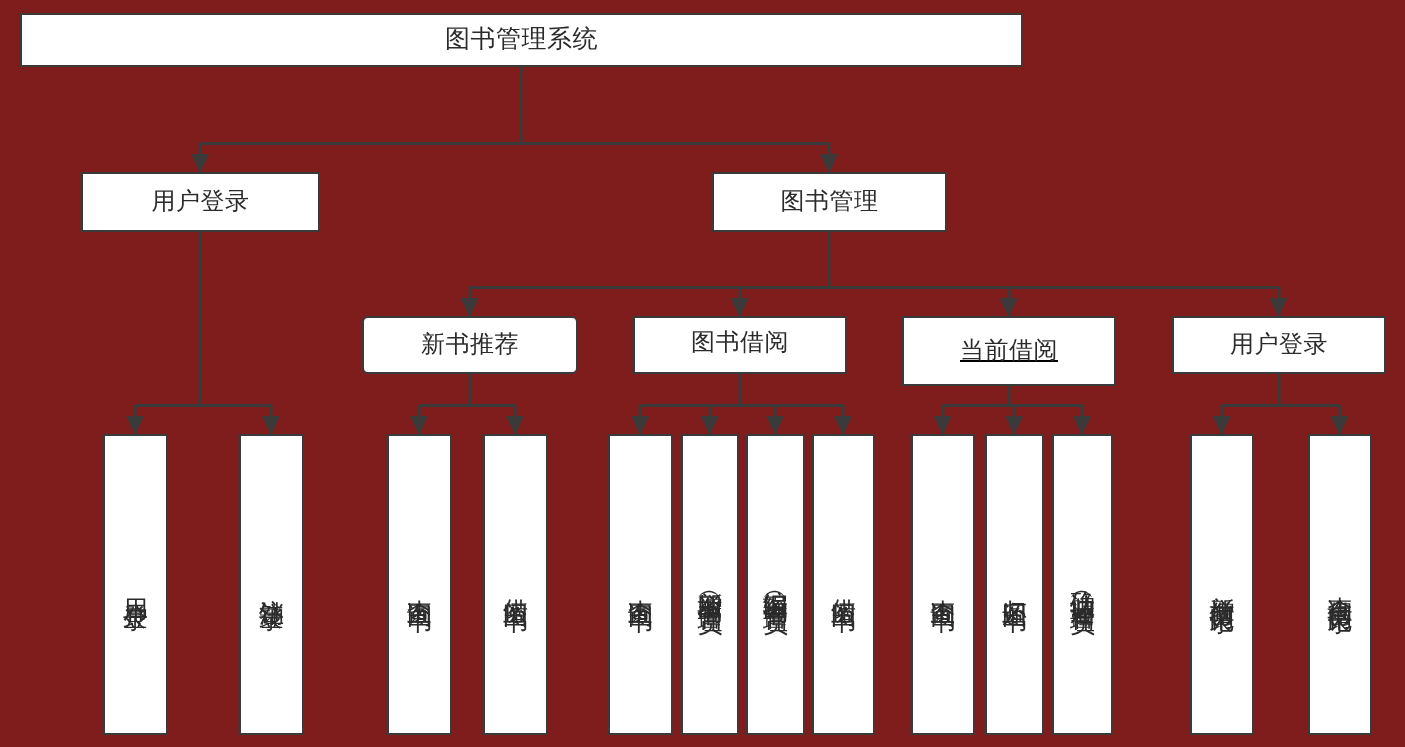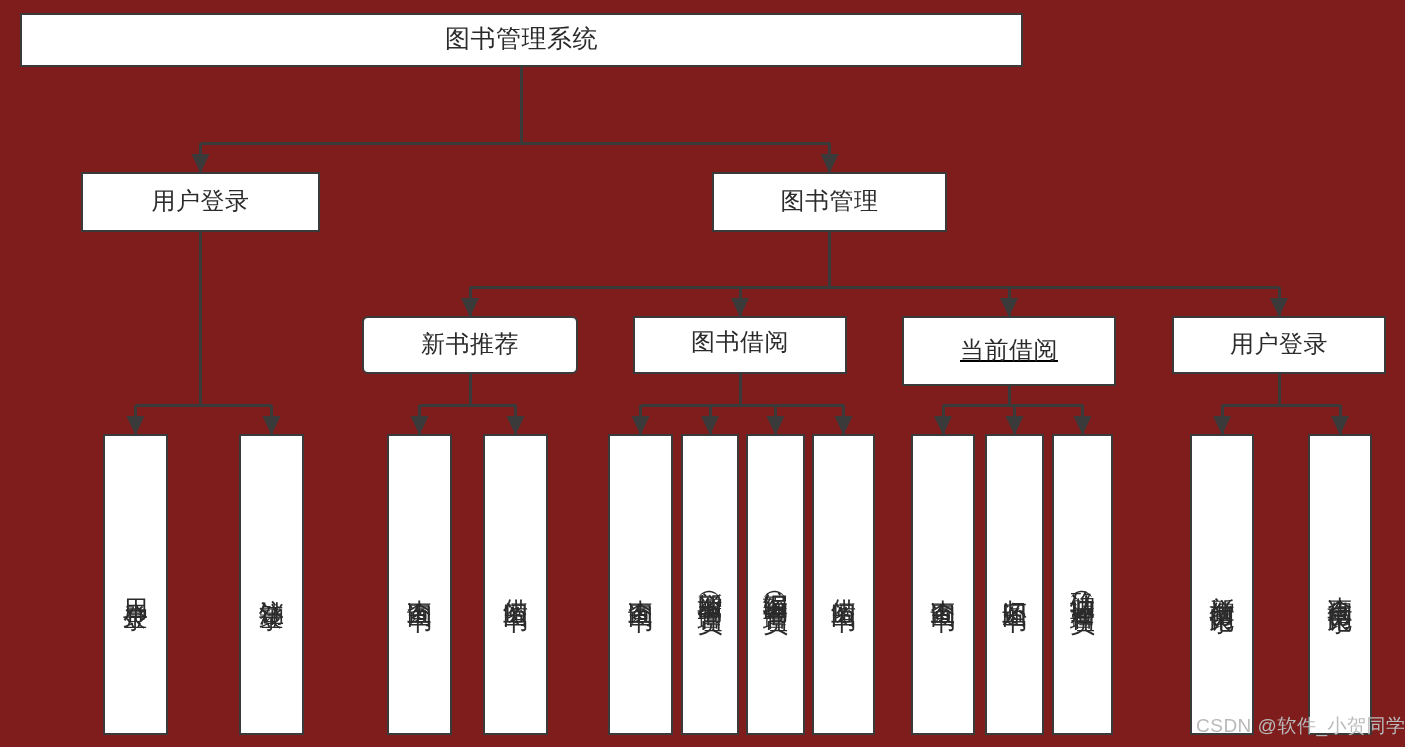--- a/index.html
+++ b/index.html
@@ -194,14 +194,13 @@
     <span class="node-label">确认归还（管理员）</span>
   </div>
 
   <div class="node vert" style="left: 1190px; top: 434px; width: 64px; height: 301px;">
     <span class="node-label">新增借阅记录</span>
   </div>
   <div class="node vert" style="left: 1308px; top: 434px; width: 64px; height: 301px;">
     <span class="node-label">查询借阅记录</span>
   </div>
 
-  <div id="watermark">CSDN @软件_小贺同学</div>
 </div>
 
 </body></html>

